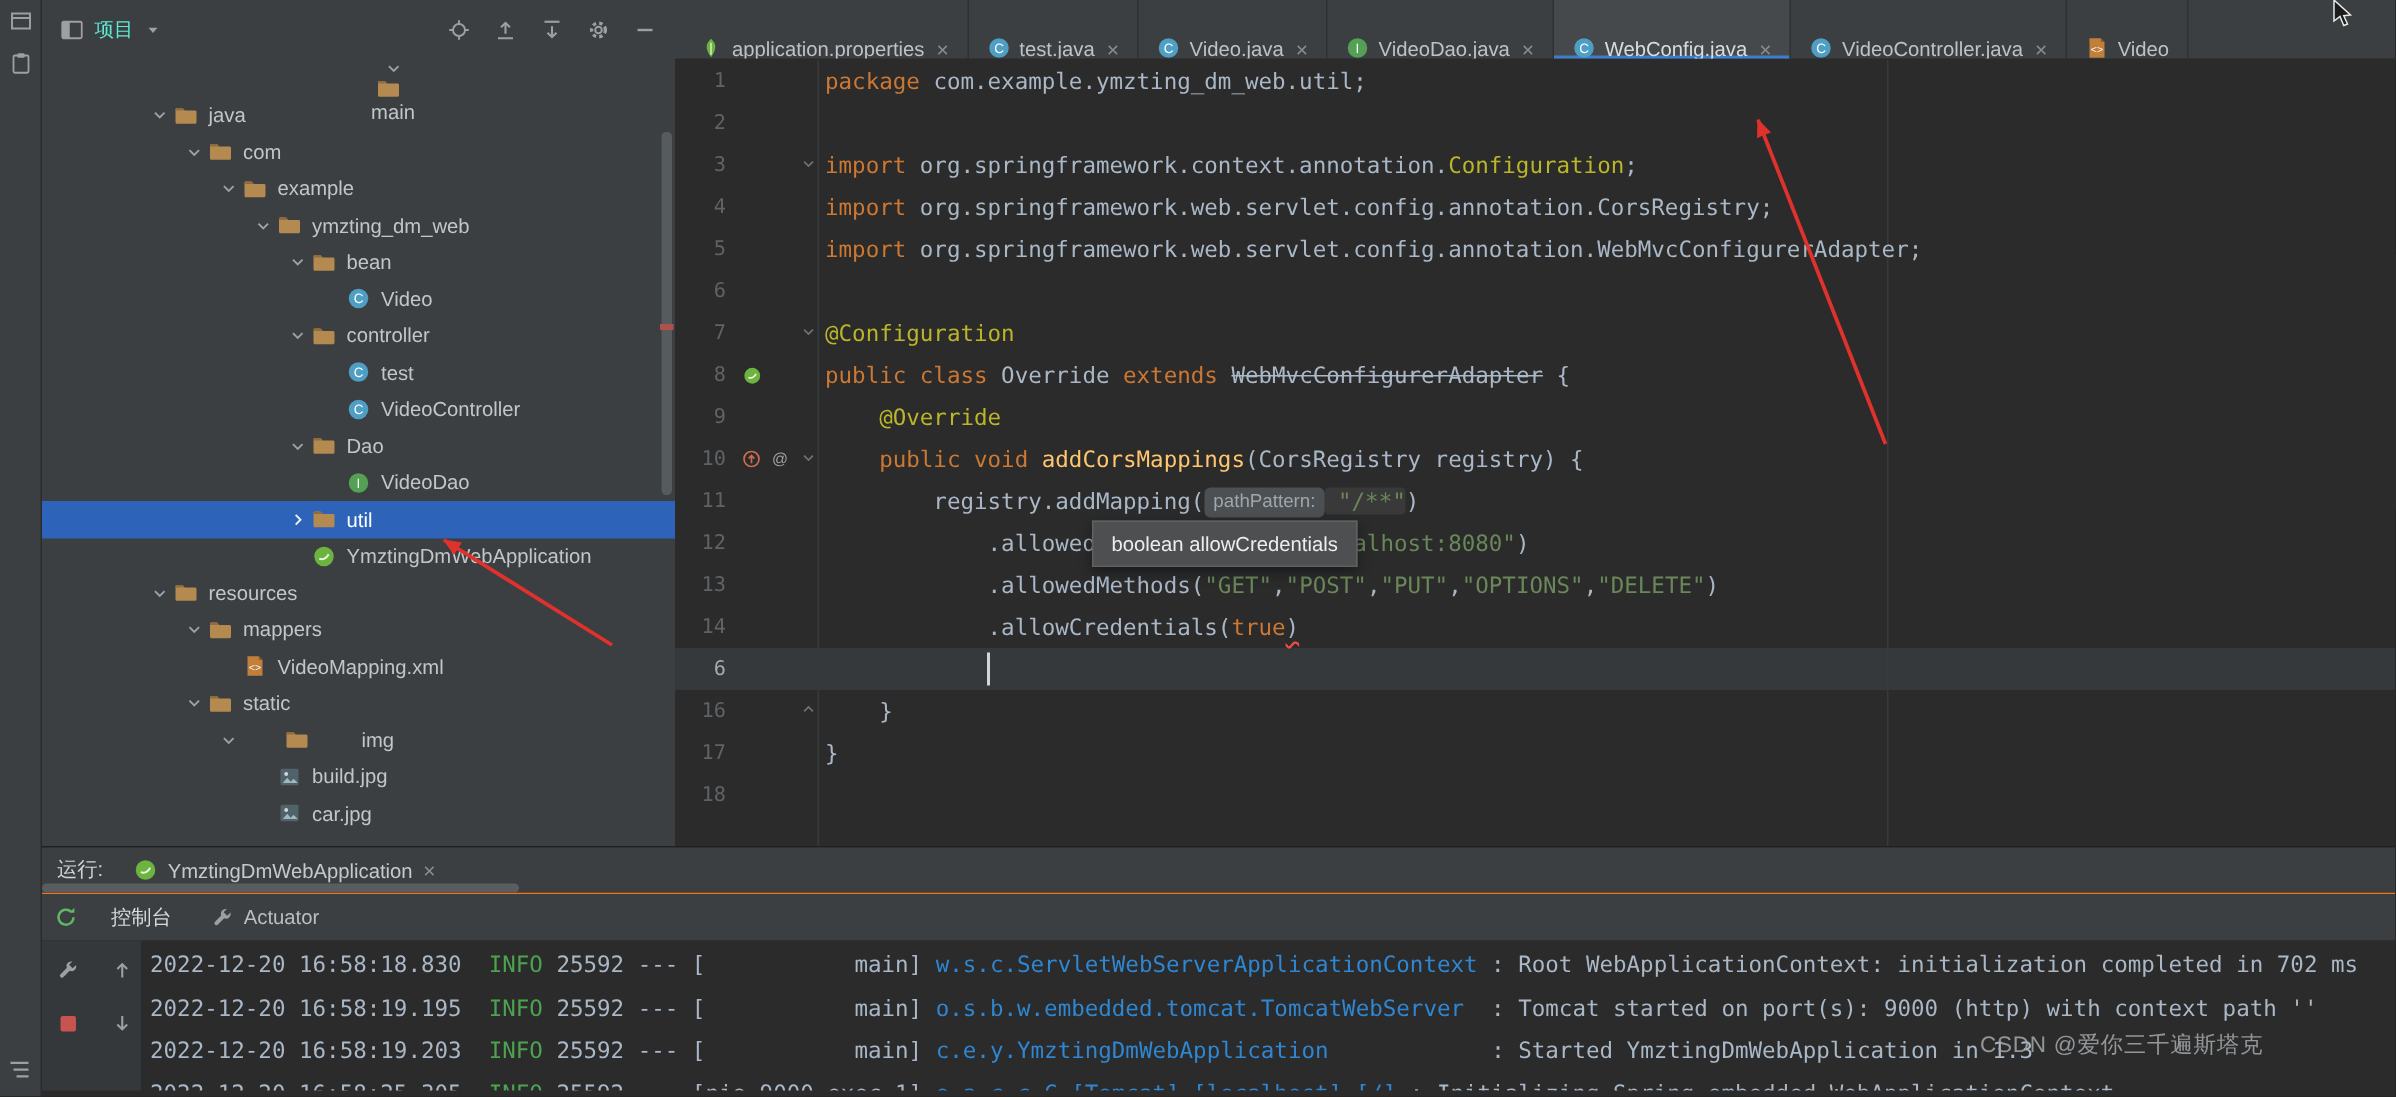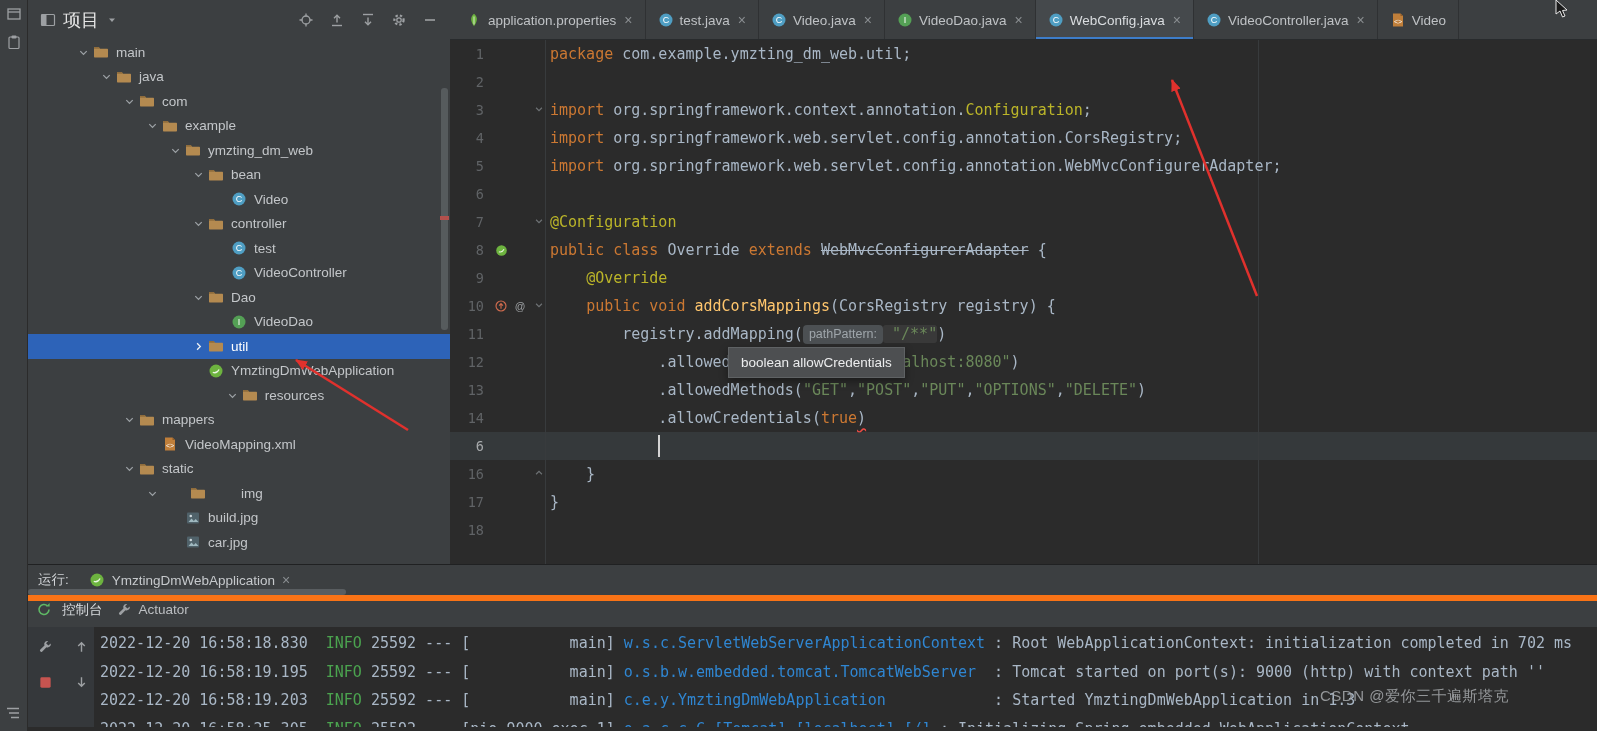--- a/index.html
+++ b/index.html
@@ -10,36 +10,36 @@
   .icon svg{display:block}
 
   
   .stripe{position:absolute;left:0;top:0;width:28px;height:731px;background:#3c3f41;
           border-right:1px solid #2b2b2b;display:flex;flex-direction:column;align-items:center;padding-top:6px;gap:12px}
   .stripe-bottom{position:absolute;left:5px;top:705px}
 
   
   .project{position:absolute;left:28px;top:0;width:422px;height:568px;background:#3c3f41;overflow:hidden}
   .p-header{height:40px;display:flex;align-items:center;padding:0 12px}
-  .p-title{color:#e5e5e5;font-size:18px;margin:0 5px 0 7px}
+  .p-title{color:#5eead4;font-size:13px;margin:0 5px 0 7px}
   .p-actions{margin-left:auto;display:flex;gap:15px;align-items:center}
   .tree{position:absolute;top:40px;left:0;right:0}
   .trow{height:24.5px;display:flex;align-items:center;font-size:13.5px;color:#c3c6c9;white-space:nowrap;cursor:pointer}
   .trow.sel{background:#2d63b8;color:#fff}
   .trow.sel .tchev svg path{stroke:#eef1f4}
   .tchev{width:19px;display:inline-flex;justify-content:center}
   .ticon{margin-right:7px}
   .tree-sb{position:absolute;right:2px;top:88px;width:7px;height:242px;background:rgba(150,155,160,.3);border-radius:3px}
   .tree-mark{position:absolute;right:1px;top:216px;width:9px;height:4px;background:#b4504c}
 
   
   .editor{position:absolute;left:450px;top:0;width:1147px;height:568px;background:#2b2b2b}
   .tabs{position:absolute;top:0;left:0;right:0;height:40px;background:#3c3f41;display:flex;overflow:hidden;
         padding-left:4px;border-bottom:1px solid #282b2d}
-  .tab{display:flex;align-items:center;padding:0 12px;font-size:13.5px;color:#bfc2c5;height:40px;
+  .tab{display:flex;align-items:flex-end;padding:0 12px;font-size:13.5px;color:#bfc2c5;height:40px;
        border-right:1px solid #2f3133;white-space:nowrap;cursor:pointer}
   .tab .icon{margin-right:6px}
   .tab.active{background:#45494c;box-shadow:inset 0 -3px 0 #3d7dca;color:#dadde0}
   .tab .close{margin-left:8px;color:#8a8e91;font-size:14px;line-height:1}
   .codewrap{position:absolute;top:40px;left:0;right:0;bottom:0;overflow:hidden;
             font-family:"DejaVu Sans Mono","Liberation Mono",monospace;font-size:15px}
   .curline{position:absolute;left:0;right:0;top:392px;height:28px;background:#35393b}
   .gutterline{position:absolute;left:95px;top:0;bottom:0;width:1px;background:#383b3d}
   .guide{position:absolute;left:808px;top:0;bottom:0;width:1px;background:#383b3d}
   .gutter{position:absolute;left:0;top:0;width:95px}
@@ -62,22 +62,22 @@
            font-weight:normal;font-size:13.5px;font-family:"Liberation Sans",sans-serif;padding:7px 12px;
            box-shadow:0 3px 8px rgba(0,0,0,.4);z-index:10;white-space:nowrap}
 
   
   .bottom{position:absolute;left:28px;top:564px;width:1569px;height:163px;background:#2b2b2b;border-top:1px solid #202122}
   .run-header{height:30px;background:#3c3f41;display:flex;align-items:center;padding-left:10px;position:relative}
   .run-label{font-size:13.5px;color:#d0d3d6;margin-right:20px}
   .run-tab{display:flex;align-items:center;gap:7px;font-size:13.5px;color:#c6c9cc;cursor:pointer}
   .run-tab .close{color:#8a8e91;font-size:14px}
   .run-scroll{position:absolute;left:0;top:24px;width:318px;height:6px;background:#595d60;border-radius:3px}
-  .run-toolbar{height:32px;background:#3c3f41;display:flex;align-items:flex-start;gap:6px;padding-left:8px;
-               border-top:6px solid #f97316}
+  .run-toolbar{height:32px;background:#3c3f41;display:flex;align-items:center;gap:18px;padding-left:8px;
+               border-top:1px solid #f97316}
   .rtab{font-size:13.5px;display:flex;align-items:center;gap:6px;padding:0 4px;cursor:pointer}
   .rtab.on{color:#d8dbde}
   .console-zone{position:absolute;left:0;top:62px;right:0;bottom:0;background:#2b2b2b}
   .con-toolbar{position:absolute;left:0;top:0;width:66px;bottom:0;background:#35383b}
   .cbtn{position:absolute;width:18px;height:18px;cursor:pointer}
   .console{position:absolute;left:72px;top:2px;right:0;bottom:0;overflow:hidden;
            font-family:"DejaVu Sans Mono","Liberation Mono",monospace;font-size:15px}
   .con-line{height:28.6px;line-height:28.6px;white-space:pre}
   .cn-ts{color:#a9b7c6}.cn-info{color:#4ba34f}.cn-pl{color:#a9b7c6}.cn-log{color:#2f86d2}
   .watermark{position:absolute;left:1320px;top:687px;font-size:15px;color:#a2a5a8;opacity:.88;
@@ -151,21 +151,21 @@
             </svg>
           </span>
         <span class="icon">
             <svg width="16" height="16" viewBox="0 0 16 16">
               <path d="M3 8h10" stroke="#9da0a3" stroke-width="1.6"></path>
             </svg>
           </span>
       </span>
     </div>
     <div class="tree" id="tree">
-        <div class="trow" style="padding-left: 46px;">
+        <div class="trow" style="padding-left: 46px; flex-direction: column;">
           <span class="tchev">
             <span class="icon" style="width: 11px; height: 11px;">
               <svg width="11" height="11" viewBox="0 0 12 12">
                 <path d="M2.5 4.5L6 8l3.5-3.5" fill="none" stroke="#9da2a6" stroke-width="1.4"></path>
               </svg>
             </span>
           </span>
           <span class="icon ticon">
             <svg width="16" height="16" viewBox="0 0 16 16">
               <path d="M1 4c0-.6.4-1 1-1h3.6l1.6 1.7H14c.6 0 1 .4 1 1v6.8c0 .6-.4 1-1 1H2c-.6 0-1-.4-1-1z" fill="#b48a50"></path>
@@ -345,21 +345,21 @@
         <div class="trow" style="padding-left: 161px;">
           <span class="tchev"></span>
           <span class="icon ticon">
             <svg width="16" height="16" viewBox="0 0 16 16">
               <circle cx="8" cy="8" r="6.5" fill="#6DB33F"></circle>
               <path d="M4.8 9.4c2.3.9 4.6.2 6.3-2.9" fill="none" stroke="#eaf6e2" stroke-width="1.3"></path>
             </svg>
           </span>
           <span class="tlabel">YmztingDmWebApplication</span>
         </div>
-        <div class="trow" style="padding-left: 69px; justify-content: center;">
+        <div class="trow" style="padding-left: 69px;">
           <span class="tchev">
             <span class="icon" style="width: 11px; height: 11px;">
               <svg width="11" height="11" viewBox="0 0 12 12">
                 <path d="M2.5 4.5L6 8l3.5-3.5" fill="none" stroke="#9da2a6" stroke-width="1.4"></path>
               </svg>
             </span>
           </span>
           <span class="icon ticon">
             <svg width="16" height="16" viewBox="0 0 16 16">
               <path d="M1 4c0-.6.4-1 1-1h3.6l1.6 1.7H14c.6 0 1 .4 1 1v6.8c0 .6-.4 1-1 1H2c-.6 0-1-.4-1-1z" fill="#b48a50"></path>

